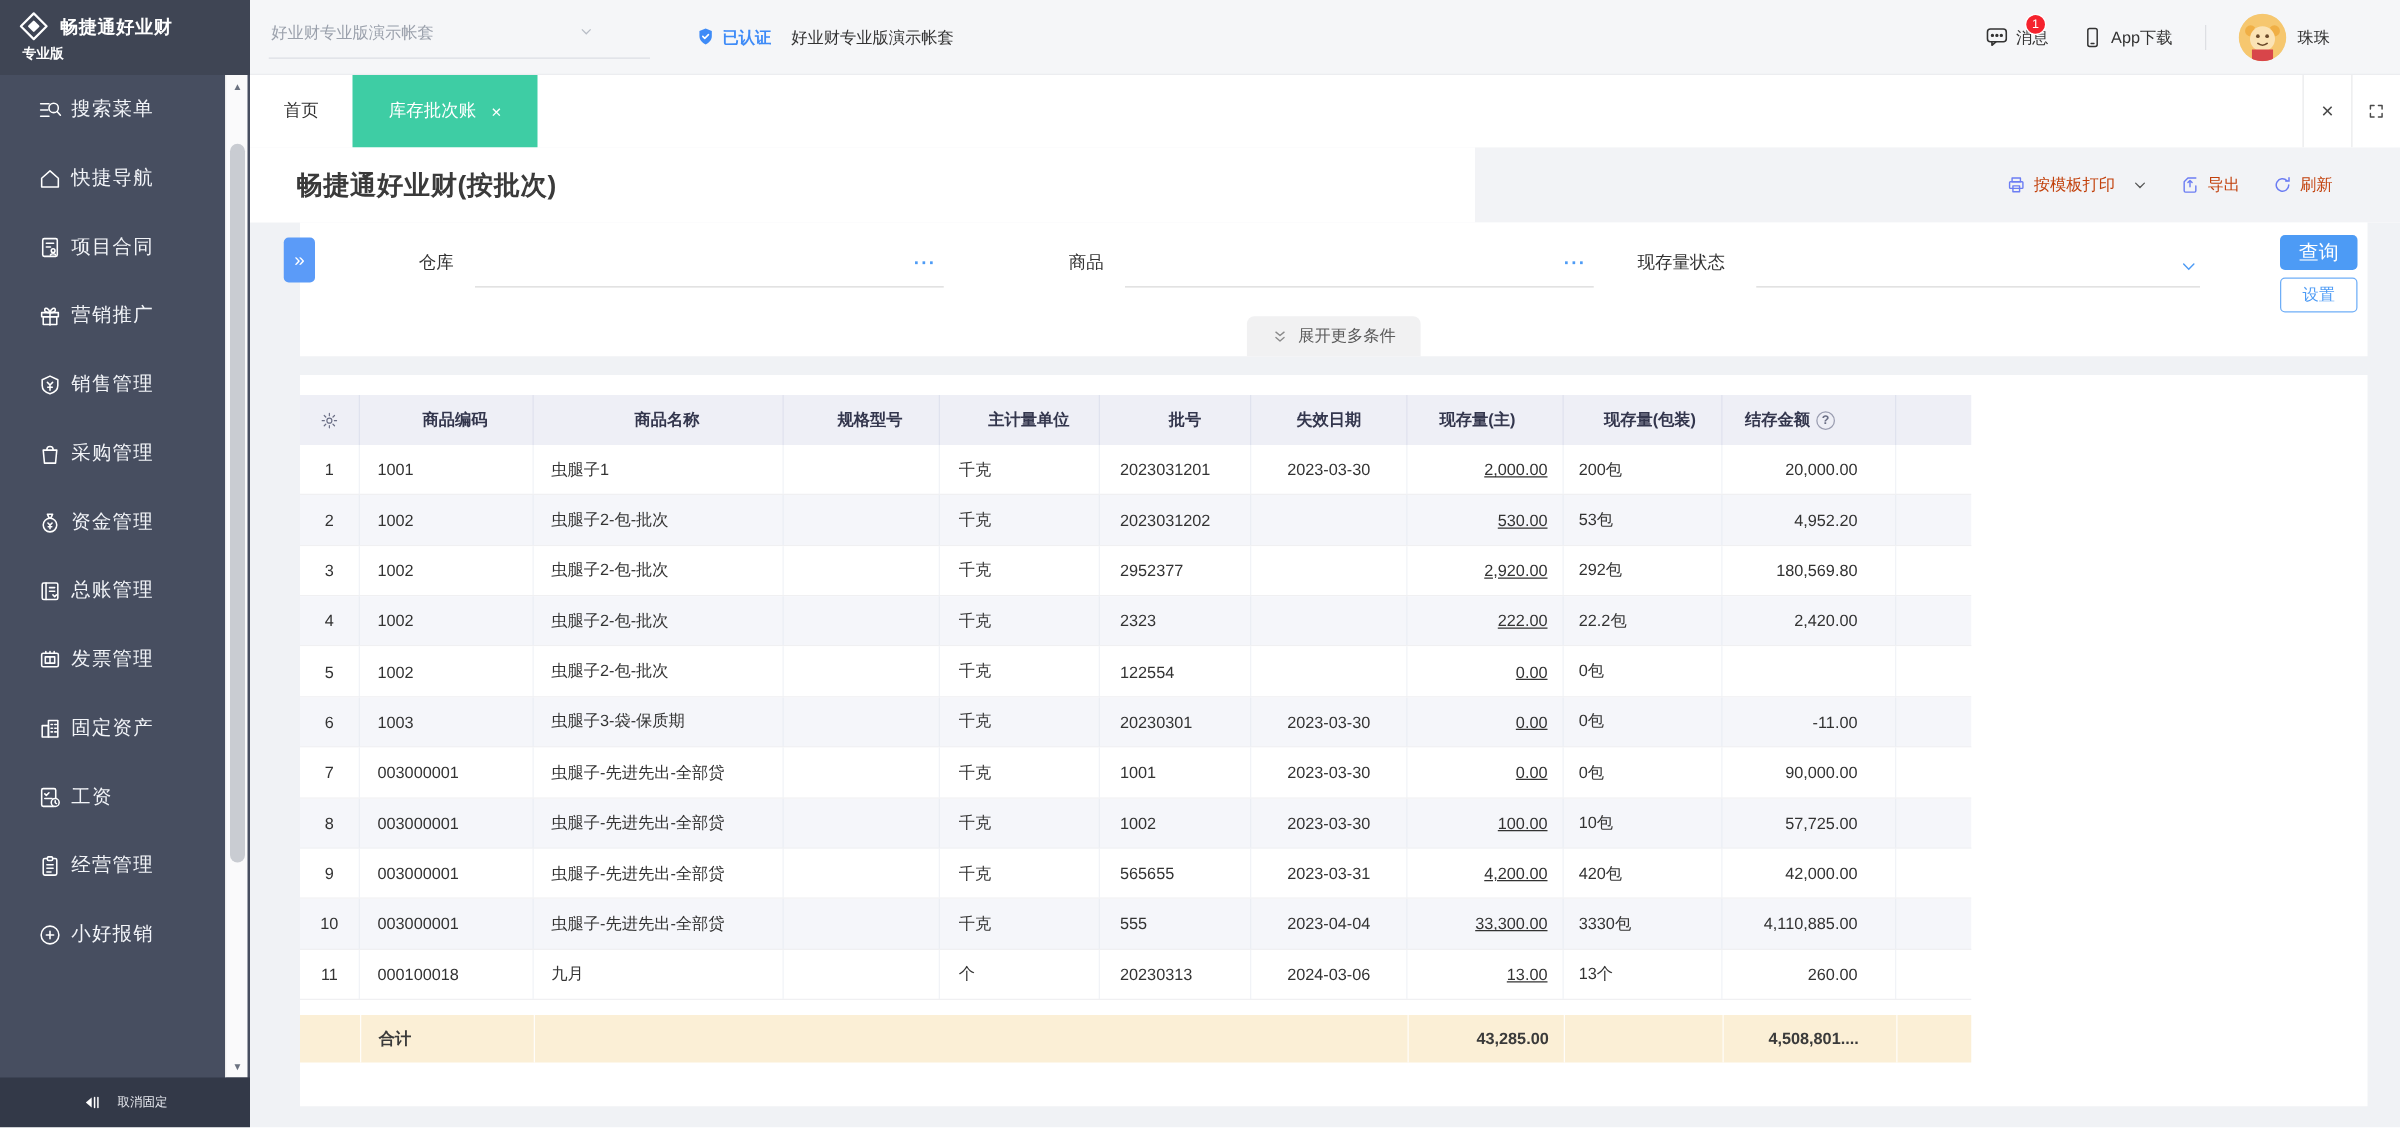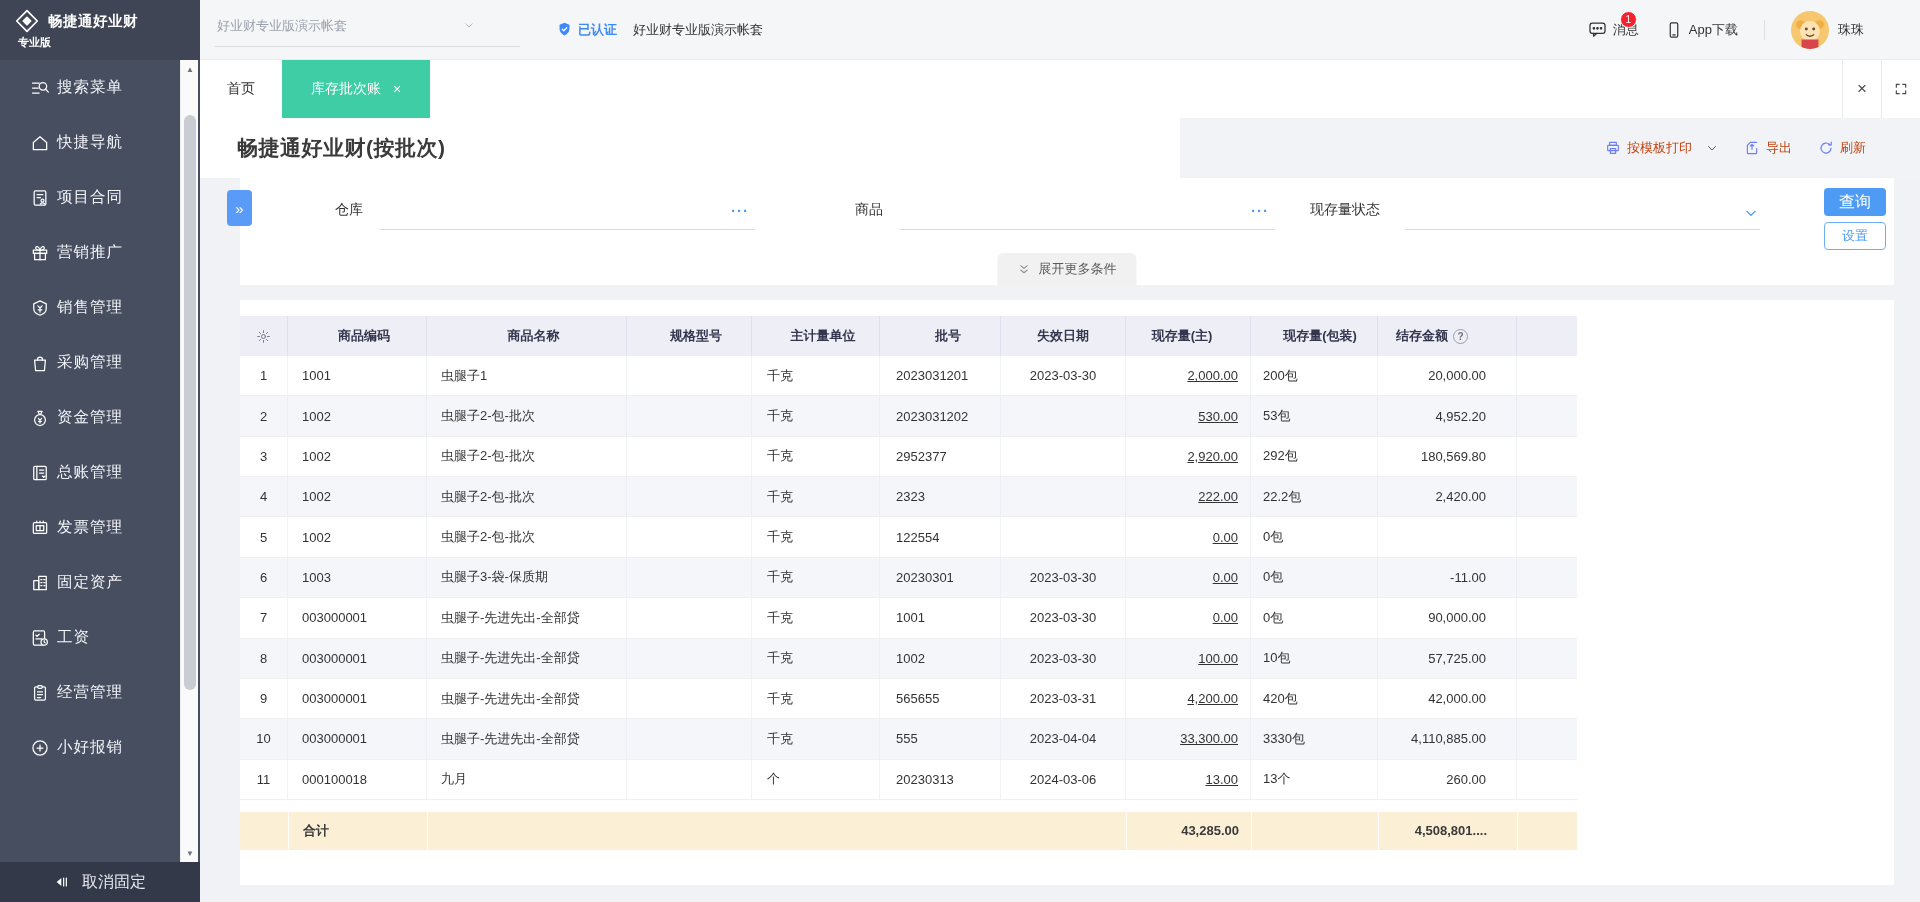--- a/index.html
+++ b/index.html
@@ -99,21 +99,21 @@
         font-size:15.5px; letter-spacing:1px; cursor:pointer; }
   .mi.active { background:#1C86F2; }
   .mi-icon { display:flex; color:#fff; }
   .side-scroll { position:absolute; right:2px; top:60px; width:18px; bottom:40px; background:#FAFAFB;
                  border-left:1px solid #ECECEC; }
   .scr-arrow { position:absolute; left:0; width:18px; height:14px; color:#6B7280; font-size:8px;
                display:flex; align-items:center; justify-content:center; cursor:pointer; }
   .scr-up { top:2px; } .scr-down { bottom:2px; }
   .scr-thumb { position:absolute; left:3px; top:55px; width:12px; height:575px; background:#C9CCD2; border-radius:7px; cursor:grab; }
   .unpin { position:absolute; left:0; bottom:0; width:200px; height:40px; background:#333948; color:#E8EAF0;
-           display:flex; align-items:center; justify-content:center; gap:12px; font-size:16px; cursor:pointer; }
+           display:flex; align-items:center; justify-content:center; gap:12px; font-size:10px; cursor:pointer; }
   .unpin-icon { display:flex; color:#fff; }
 </style>
 </head>
 <body>
 
 <div class="stage">
 
   <div class="topbar">
     <div class="acct-select">
       <span>好业财专业版演示帐套</span>

